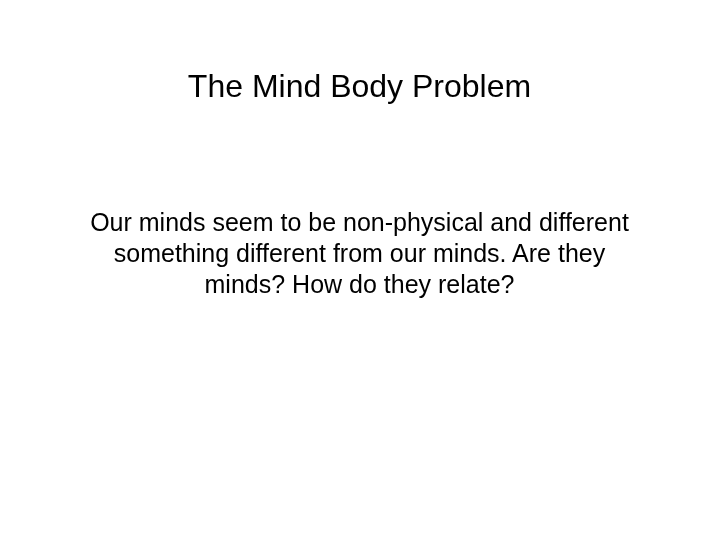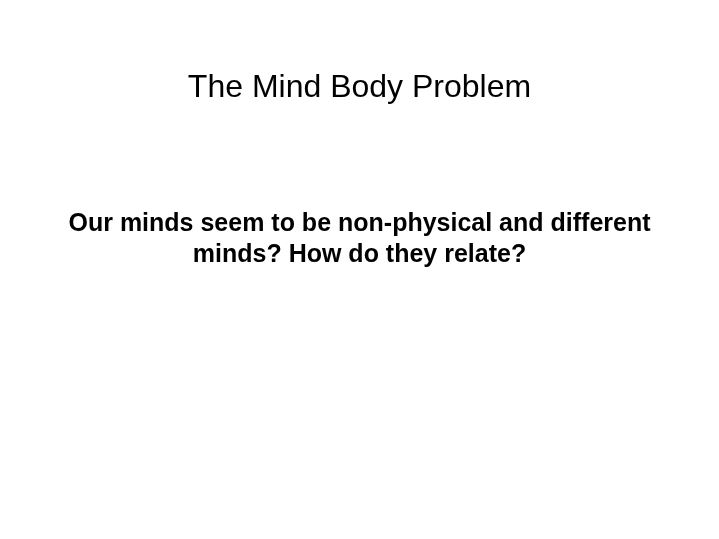--- a/index.html
+++ b/index.html
@@ -40,34 +40,35 @@
 
   
   .slide-body {
     position: absolute;
     left: 24px;
     top: 207px;
     width: 671px;
     text-align: center;
     font-size: 25px;
     line-height: 31px;
-    font-weight: 700;
+    font-weight: 400;
     color: #000000;
   }
 
   .slide-body .body-line {
     display: block;
     white-space: nowrap;
   }
 </style>
 </head>
 <body>
 
 <div class="slide">
 
   <h1 class="slide-title">The Mind Body Problem</h1>
 
   <div class="slide-body">
     <span class="body-line">Our minds seem to be non-physical and different</span>
+    <span class="body-line">something different from our minds. Are they</span>
     <span class="body-line">minds? How do they relate?</span>
   </div>
 
 </div>
 
 </body></html>

